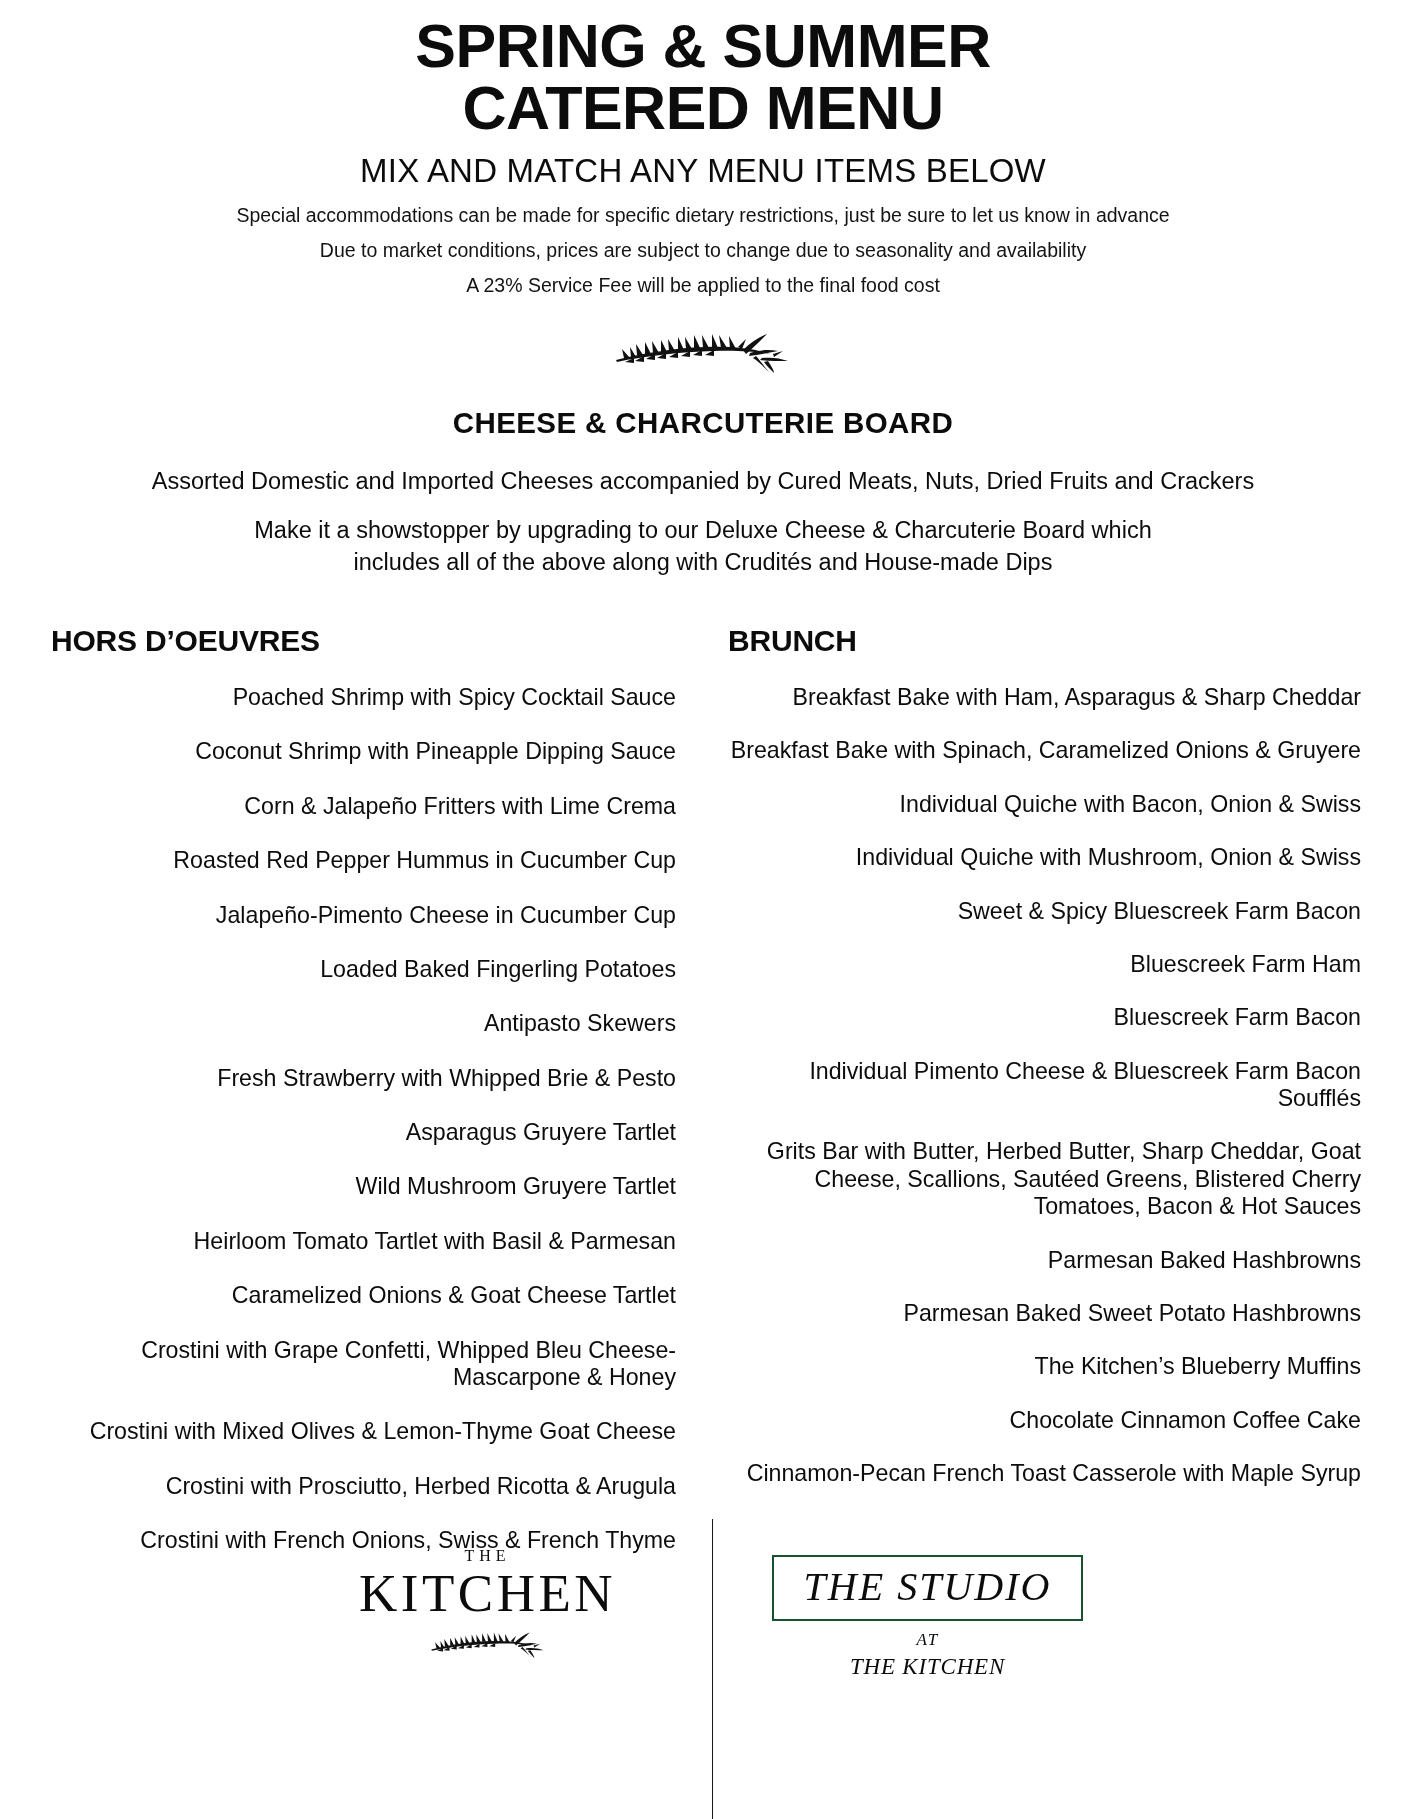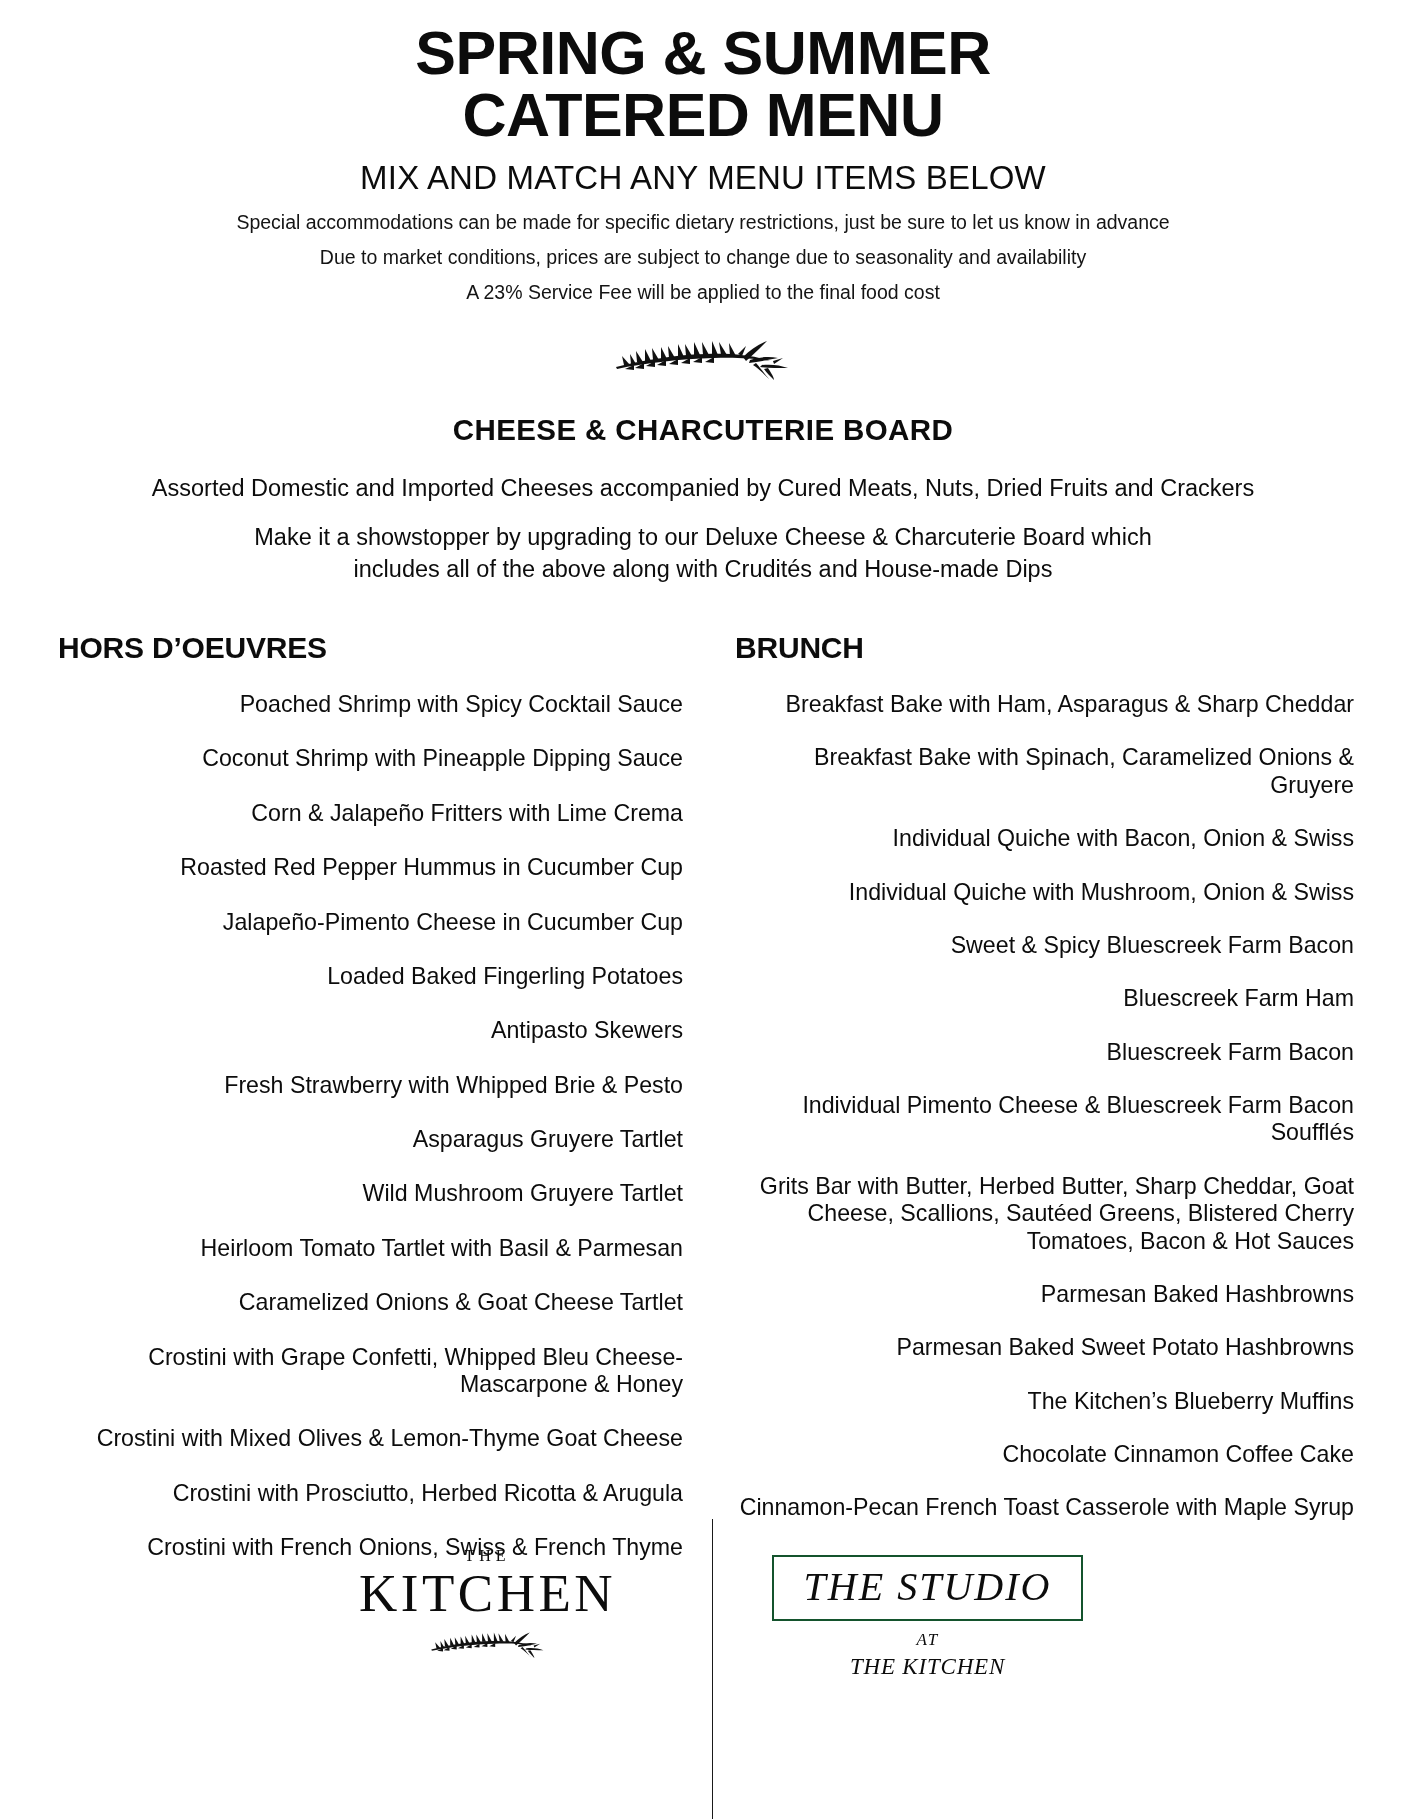--- a/index.html
+++ b/index.html
@@ -4,21 +4,21 @@
 <style>
   * { margin:0; padding:0; box-sizing:border-box; }
   html,body{ background:#ffffff; }
   body{
     width:1406px; height:1819px;
     font-family:"Liberation Sans", sans-serif;
     color:#0c0c0c;
     position:relative;
     overflow:hidden;
   }
-  .page{ width:1406px; height:1819px; padding:8px; position:relative; }
+  .page{ width:1406px; height:1819px; padding:1px; position:relative; }
 
   
   .title-block{ text-align:center; padding-top:14px; }
   .main-title{
     font-size:61px;
     font-weight:bold;
     letter-spacing:-0.5px;
     line-height:1.02;
     text-transform:uppercase;
   }

